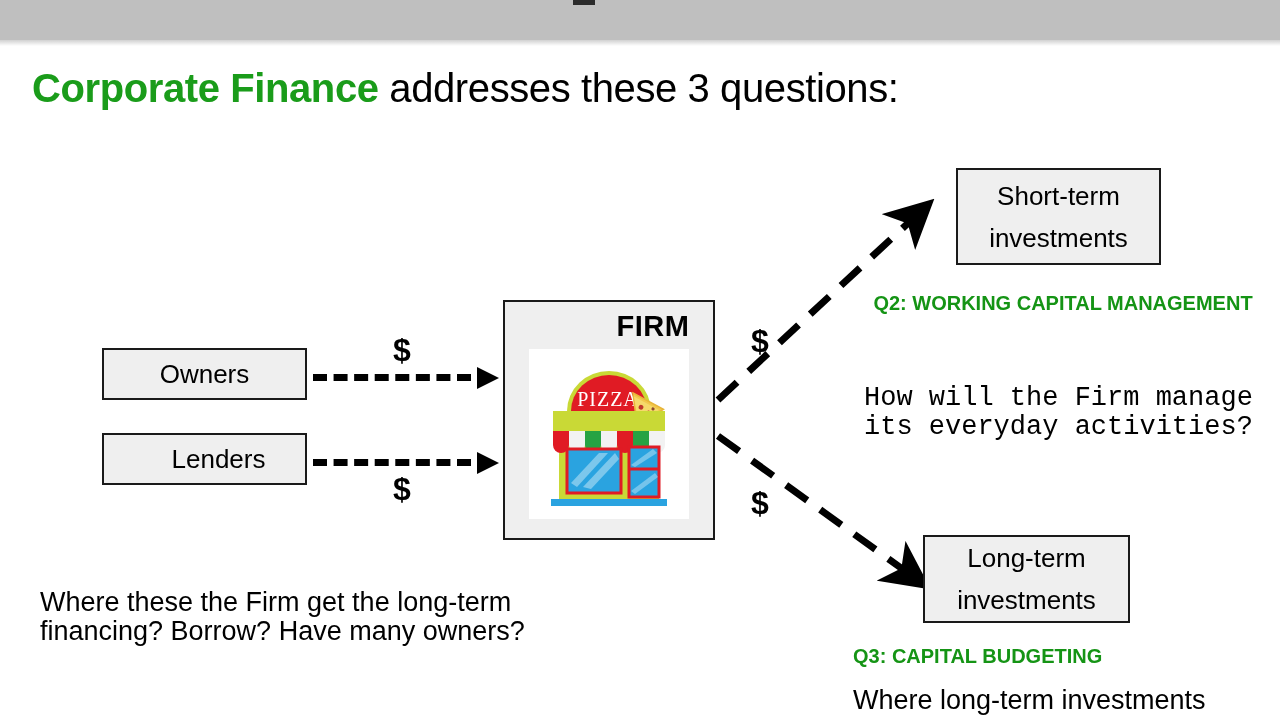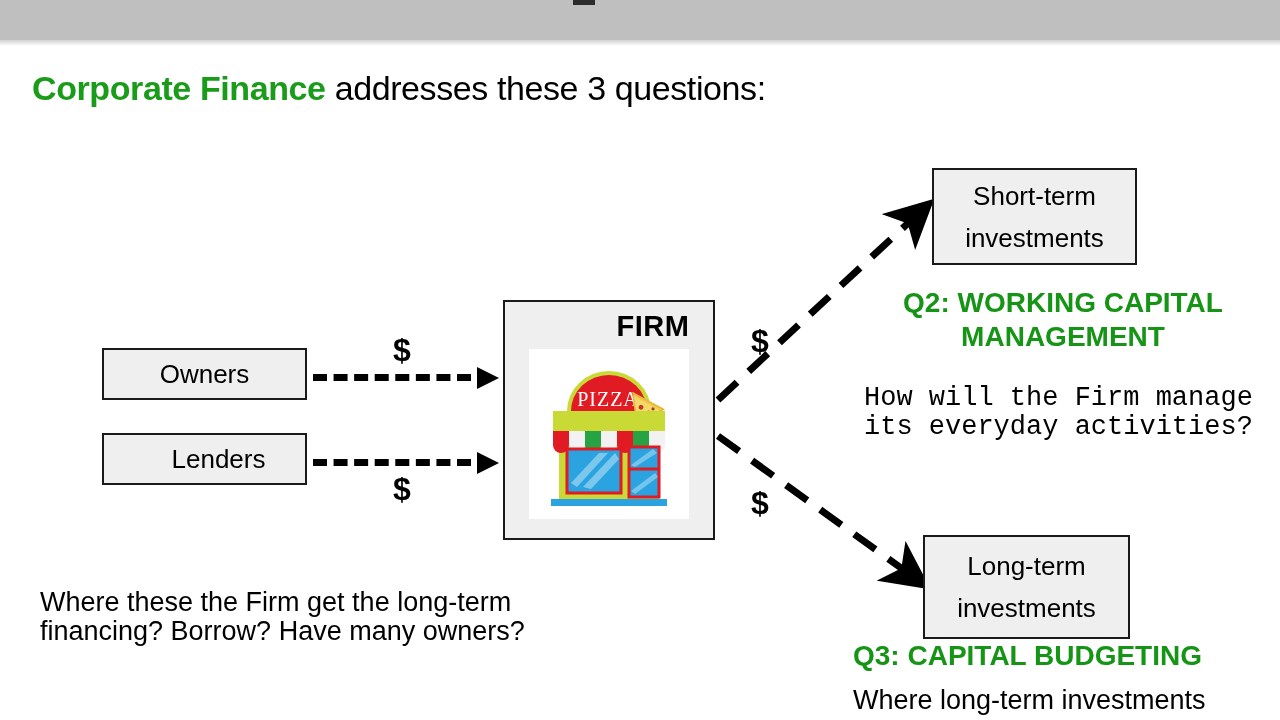--- a/index.html
+++ b/index.html
@@ -38,21 +38,21 @@
     left: 573px; top: 0px;
     width: 22px; height: 5px;
     background: #2b2b2b;
   }
 
   
   #title {
     position: absolute;
     left: 32px; top: 58px;
     width: 1220px;
-    font-size: 34px;
+    font-size: 40px;
     line-height: 60px;
     white-space: nowrap;
     color: #000000;
     letter-spacing: -0.4px;
   }
   #title .accent {
     color: #1a9c1a;
     font-weight: bold;
   }
 
@@ -68,22 +68,22 @@
     flex-direction: column;
     color: #000;
     font-size: 26px;
     line-height: 42px;
     text-align: center;
   }
 
   #box-owners  { left: 102px; top: 348px; width: 205px; height: 52px; }
   #box-lenders { left: 102px; top: 433px; width: 205px; height: 52px; padding-left: 28px; }
 
-  #box-short { left: 932px; top: 168px; width: 205px; height: 97px; }
-  #box-long  { left: 923px; top: 535px; width: 207px; height: 104px; }
+  #box-short { left: 956px; top: 168px; width: 205px; height: 97px; }
+  #box-long  { left: 923px; top: 535px; width: 207px; height: 88px; }
 
   
   #box-firm {
     position: absolute;
     left: 503px; top: 300px;
     width: 212px; height: 240px;
     background: #efefef;
     border: 2px solid #1a1a1a;
     box-sizing: border-box;
   }
@@ -146,21 +146,21 @@
     left: 0; top: 0;
     width: 1280px; height: 720px;
     pointer-events: none;
   }
 
   
   .q-head {
     position: absolute;
     color: #159415;
     font-weight: bold;
-    font-size: 28px;
+    font-size: 20px;
     line-height: 34px;
     white-space: nowrap;
   }
   .q-body {
     position: absolute;
     color: #000000;
     font-size: 27px;
     line-height: 29px;
   }
 

